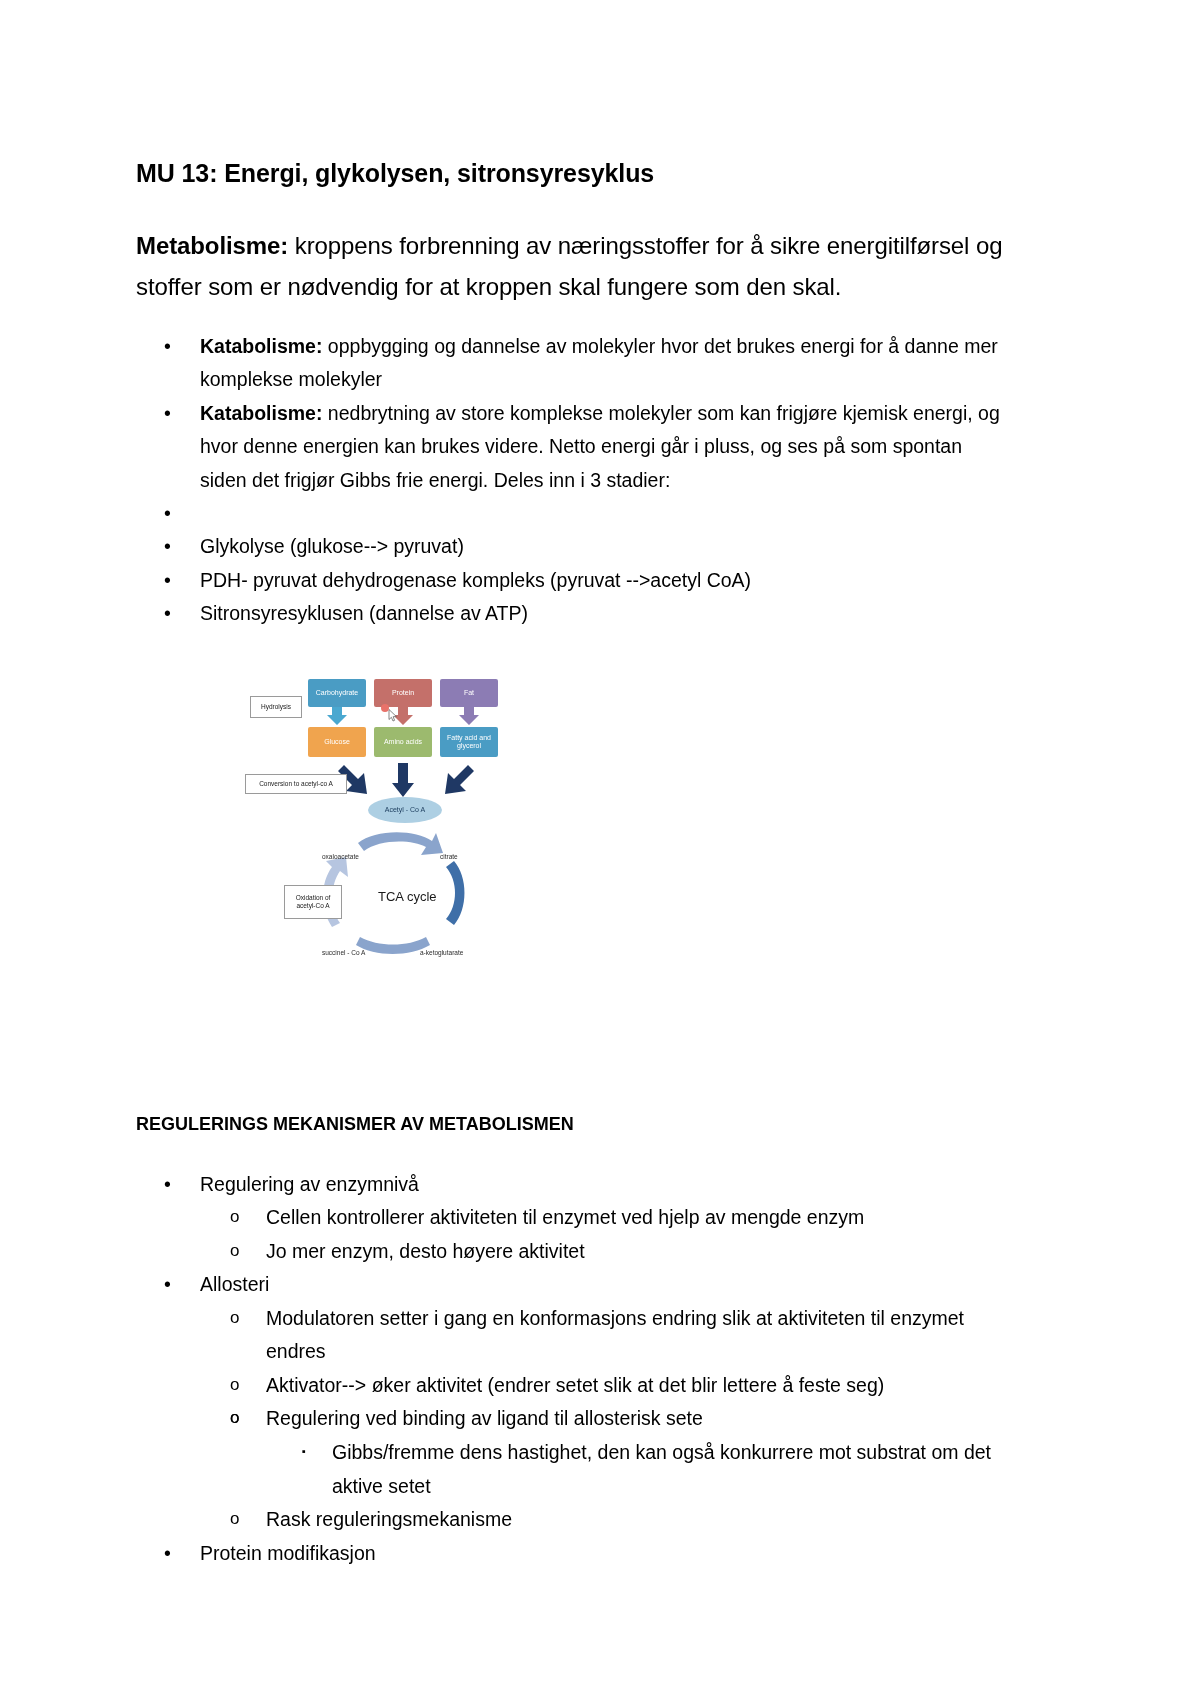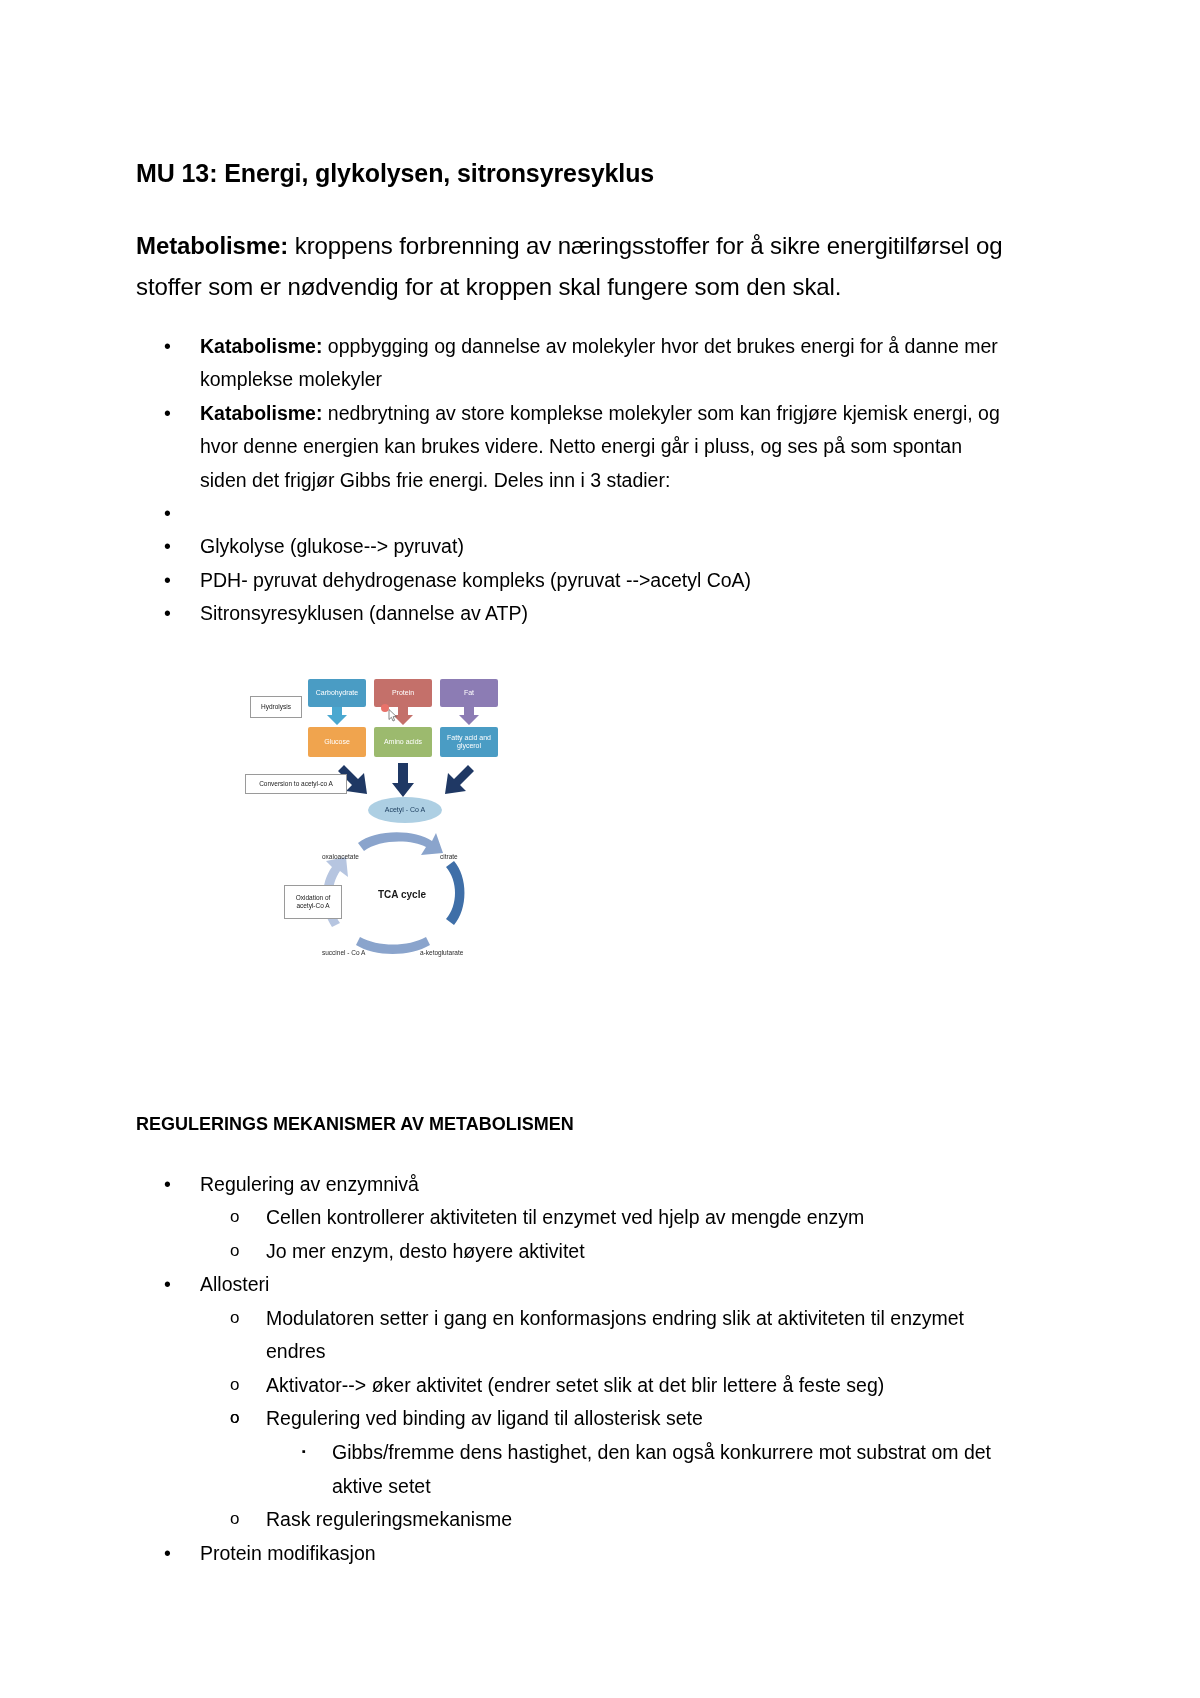--- a/index.html
+++ b/index.html
@@ -144,21 +144,21 @@
     text-align: center;
     padding: 2px 3px;
     box-sizing: border-box;
   }
   .fig-txt {
     position: absolute;
     font-size: 6.5px;
     color: #2b2b2b;
     white-space: nowrap;
   }
-  .fig-txt.bold { font-weight: bold; color: #1a1a1a; font-size: 10px; }
+  .fig-txt.bold { font-weight: normal; color: #1a1a1a; font-size: 13px; }
   .fig-ellipse {
     position: absolute;
     background: #adcfe3;
     border-radius: 50%;
     display: flex;
     align-items: center;
     justify-content: center;
     color: #1a3b5c;
     font-size: 7px;
   }

